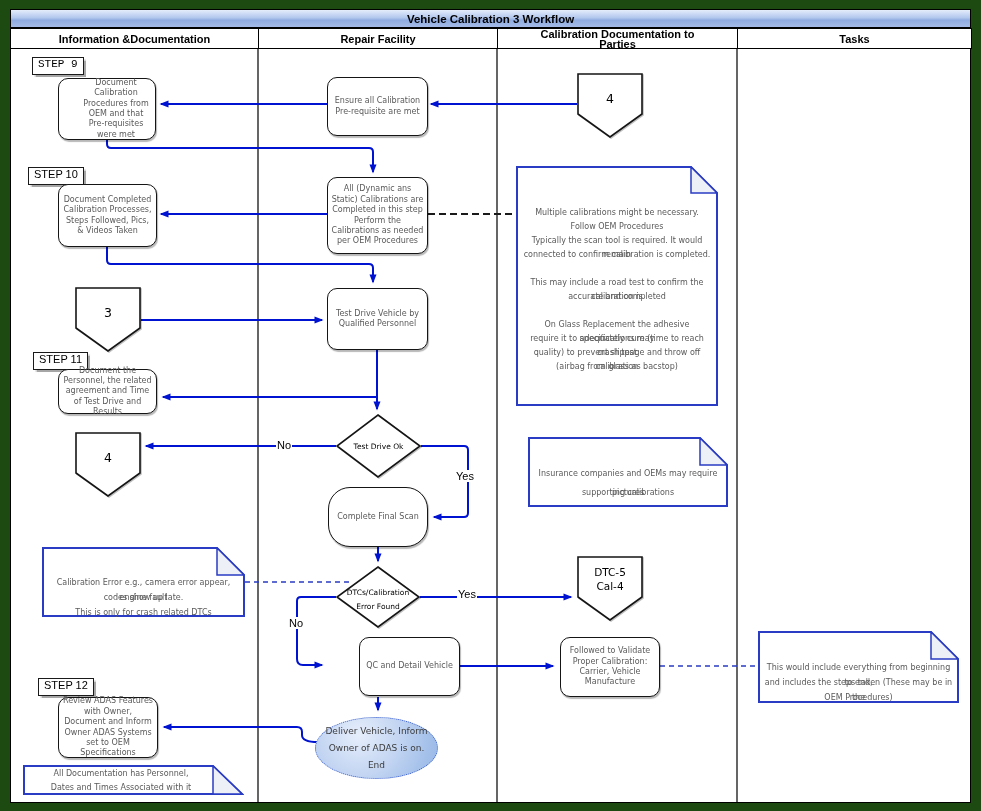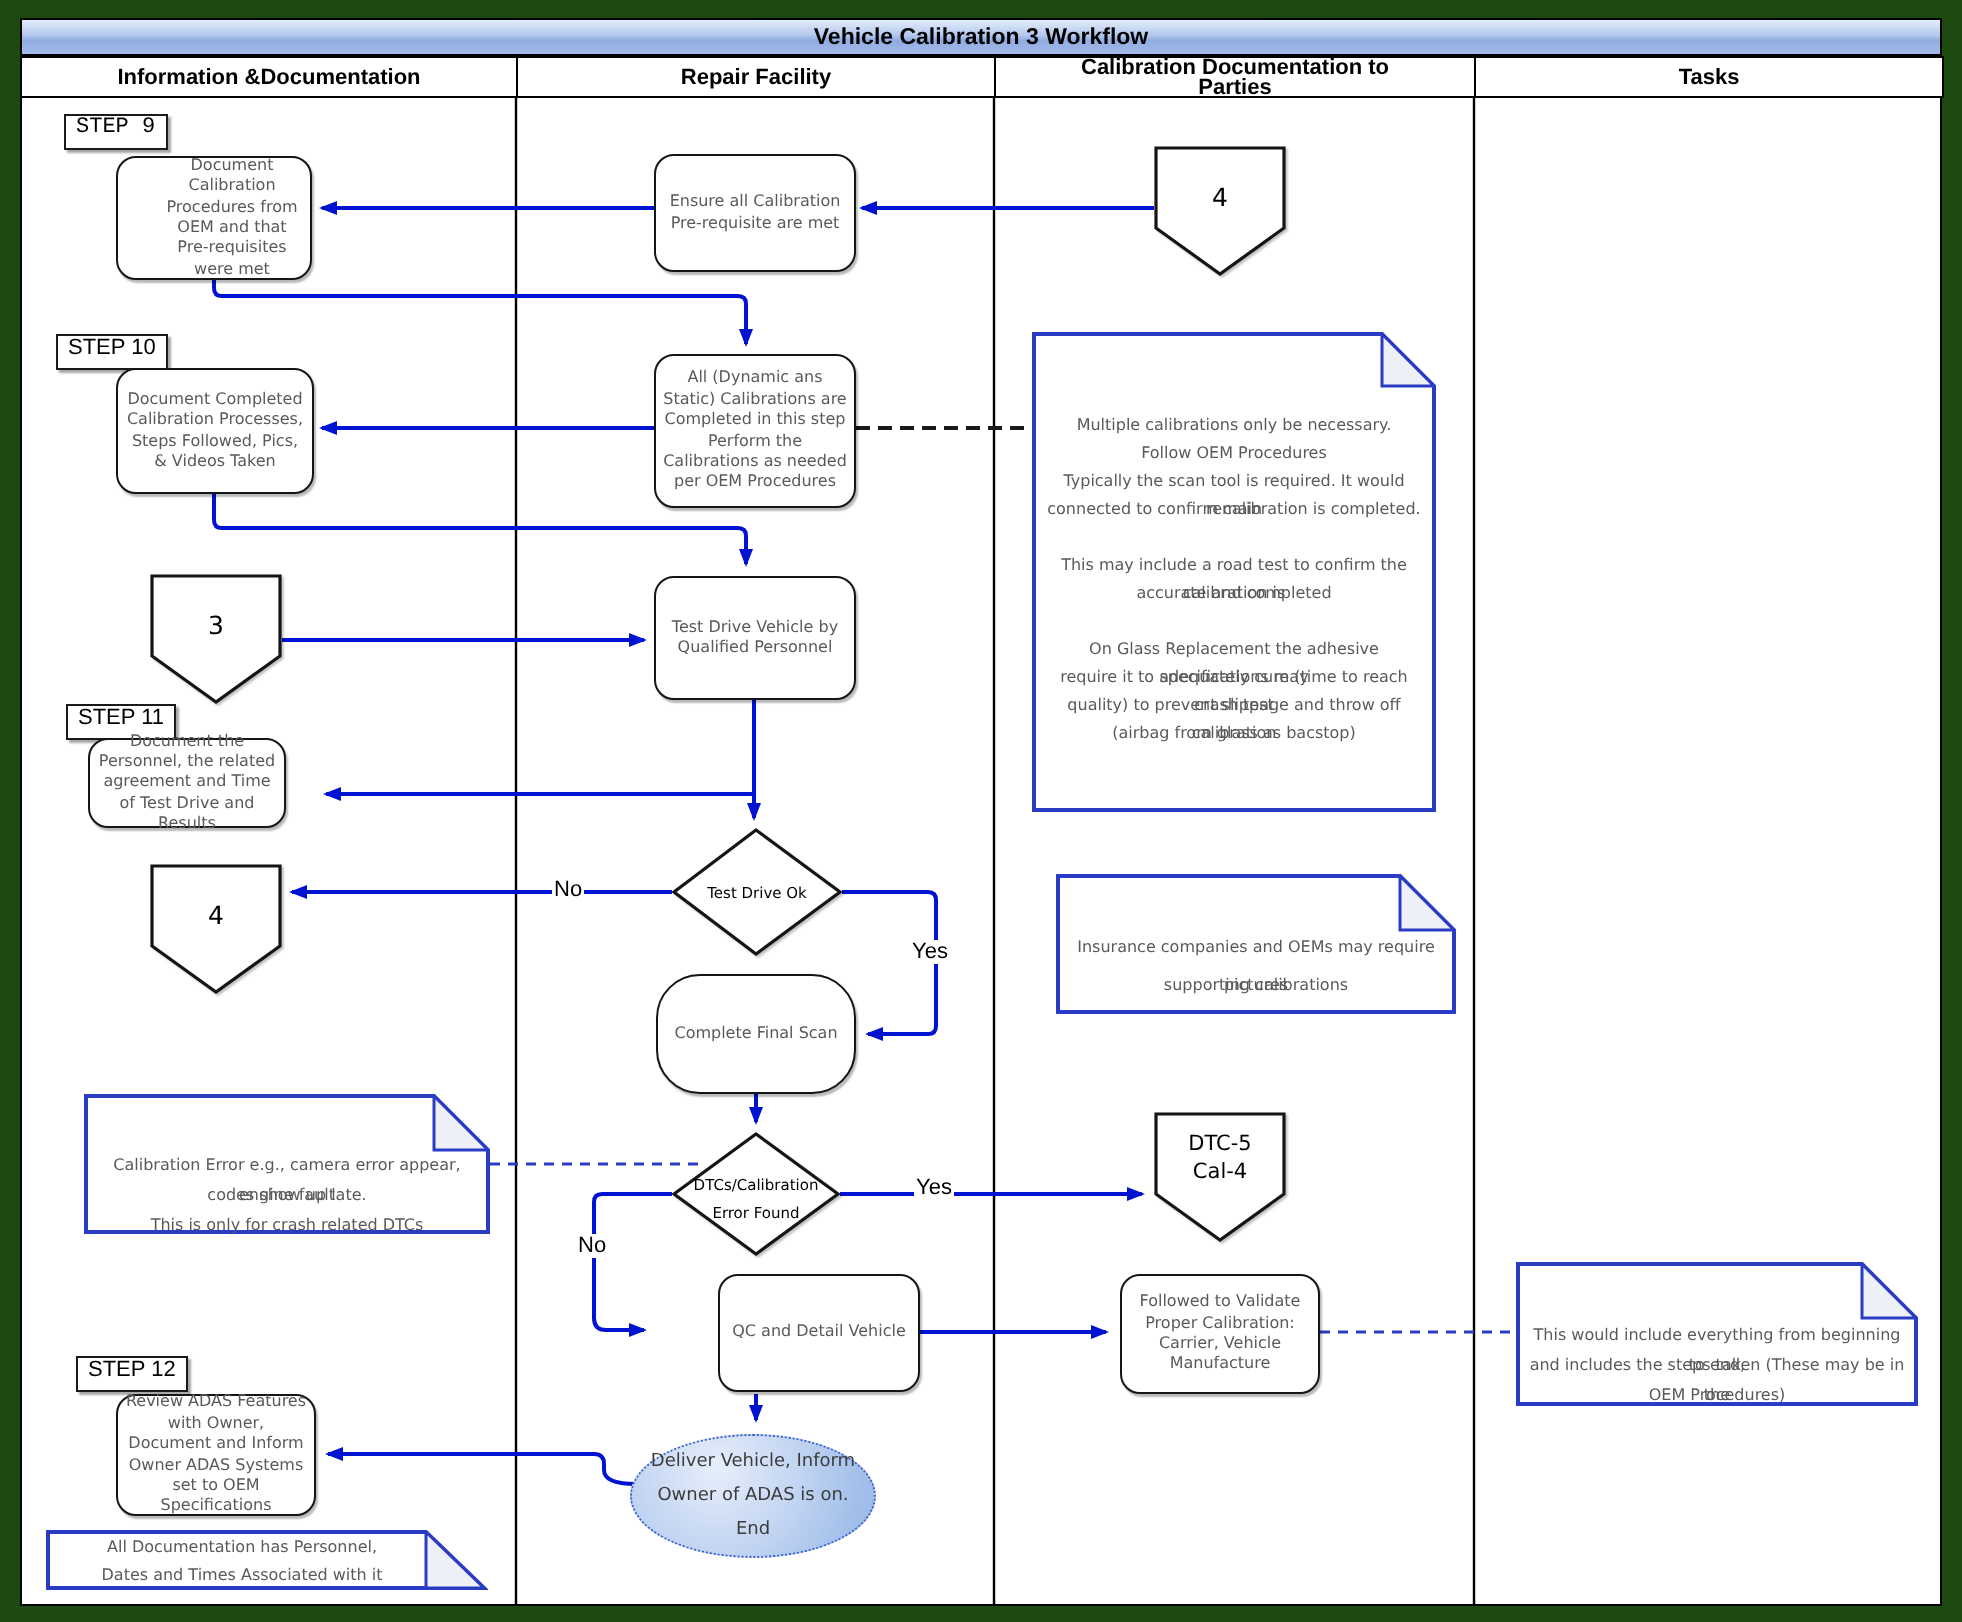--- a/index.html
+++ b/index.html
@@ -85,21 +85,21 @@
   <div class="steplabel" style="left:32px;top:57px;font-family:Liberation Mono, monospace;">STEP 9</div>
   <div class="steplabel" style="left:28px;top:167px;">STEP 10</div>
   <div class="steplabel" style="left:33px;top:352px;">STEP 11</div>
   <div class="steplabel" style="left:38px;top:678px;">STEP 12</div>
 
   <div class="box" style="left:58px;top:78px;width:98px;height:62px;padding-left:21px;">Document Calibration Procedures from OEM and that Pre-requisites were met</div>
   <div class="box" style="left:327px;top:77px;width:101px;height:59px;">Ensure all Calibration Pre-requisite are met</div>
   <div class="box" style="left:58px;top:184px;width:99px;height:63px;">Document Completed Calibration Processes, Steps Followed, Pics, &amp; Videos Taken</div>
   <div class="box" style="left:327px;top:177px;width:101px;height:77px;">All (Dynamic ans Static) Calibrations are Completed in this step Perform the Calibrations as needed per OEM Procedures</div>
   <div class="box" style="left:327px;top:288px;width:101px;height:62px;">Test Drive Vehicle by Qualified Personnel</div>
-  <div class="box" style="left:44px;top:369px;width:99px;height:45px;">Document the Personnel, the related agreement and Time of Test Drive and Results</div>
+  <div class="box" style="left:58px;top:369px;width:99px;height:45px;">Document the Personnel, the related agreement and Time of Test Drive and Results</div>
   <div class="box" style="left:328px;top:487px;width:100px;height:60px;border-radius:22px;">Complete Final Scan</div>
   <div class="box" style="left:327px;top:637px;width:101px;height:59px;margin-left:32px;">QC and Detail Vehicle</div>
   <div class="box" style="left:560px;top:637px;width:100px;height:60px;">Followed to Validate Proper Calibration: Carrier, Vehicle Manufacture</div>
   <div class="box" style="left:58px;top:697px;width:100px;height:61px;">Review ADAS Features with Owner, Document and Inform Owner ADAS Systems set to OEM Specifications</div>
 
   <div class="shape" style="left:577px;top:73px;width:66px;height:65px;">
     <svg width="66" height="65">
         <polygon points="1,1 65,1 65,41 33,64 1,41" fill="#fff" stroke="#151515" stroke-width="1.6"></polygon>
       </svg>
     <div class="stx pent-num">4</div>
@@ -146,21 +146,21 @@
   <div class="edgelabel" style="left:455px;top:470px;">Yes</div>
   <div class="edgelabel" style="left:457px;top:588px;">Yes</div>
   <div class="edgelabel" style="left:288px;top:617px;">No</div>
 
   <div class="note" style="left:516px;top:166px;width:202px;height:240px;">
     <svg width="202" height="240">
       <path d="M1,1 H175 L201,27 V239 H1 Z" fill="#fff" stroke="#2a3cc4" stroke-width="2"></path>
       <polygon points="175,1 201,27 175,27" fill="#eef0f8" stroke="#2a3cc4" stroke-width="1.5"></polygon>
     </svg>
     <div class="ntext" style="top:40px;">
-      <div class="nl14">Multiple calibrations only be necessary.</div>
+      <div class="nl14">Multiple calibrations might be necessary.</div>
       <div class="nl14">Follow OEM Procedures</div>
       <div class="nl14">Typically the scan tool is required.  It would remain</div>
       <div class="nl14">connected to confirm calibration is completed.</div>
       <div class="nl14"></div>
       <div class="nl14">This may include a road test to confirm the calibration is</div>
       <div class="nl14">accurate and completed</div>
       <div class="nl14"></div>
       <div class="nl14">On Glass Replacement the adhesive specifications may</div>
       <div class="nl14">require it to adequately cure (time to reach crash test</div>
       <div class="nl14">quality) to prevent slippage and throw off calibration</div>

